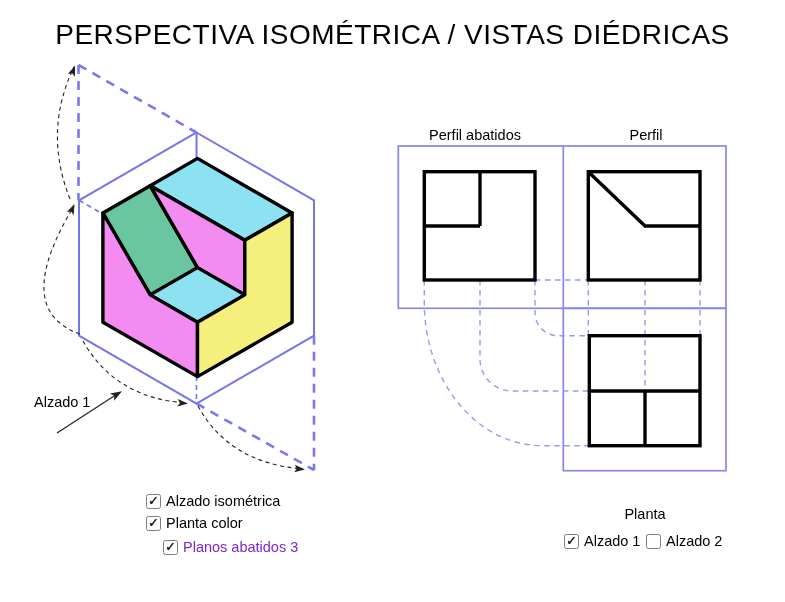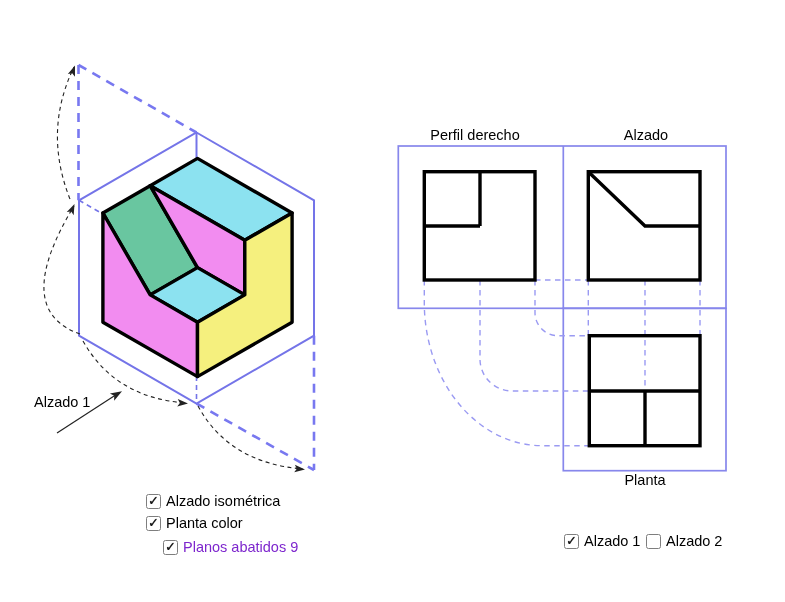--- a/index.html
+++ b/index.html
@@ -26,20 +26,21 @@
     width:13px;height:13px;flex:0 0 13px;border:1.6px solid #7e7e7e;border-radius:2.5px;
     background:#fff;color:#1b1b1b;font-size:12.5px;font-weight:bold;
     line-height:12.5px;text-align:center;display:inline-block;
   }
 </style>
 </head>
 <body>
 
 <div class="stage">
 
+  <div class="title">PERSPECTIVA ISOMÉTRICA / VISTAS DIÉDRICAS</div>
 
   <svg class="scene" width="785" height="602" viewBox="0 0 785 602">
 
     <g fill="none" stroke-width="1.6" stroke-dasharray="5 4" stroke="#7474E8">
       <path d="M79 200.3 L196.5 268"></path>
       <path d="M196.5 268 L196.5 403.5"></path>
     </g>
 
     <g fill="none" stroke-width="2" stroke="#7474E8">
       <path d="M196.5 132.5 L314 200.3 L314 335.7 L196.5 403.5 L79 335.7 L79 200.3 Z"></path>
@@ -103,38 +104,38 @@
 
       <rect x="588.3" y="171.7" width="111.7" height="108.3"></rect>
       <path d="M588.3 171.7 L645 226 L700 226"></path>
 
       <rect x="589.3" y="335.7" width="110.7" height="110"></rect>
       <path d="M589.3 391 L700 391"></path>
       <path d="M645 391 L645 445.7"></path>
     </g>
   </svg>
 
-  <div class="viewlabel" style="left:475px;top:127px">Perfil derecho</div>
-  <div class="viewlabel" style="left:646px;top:127px">Alzado</div>
-  <div class="viewlabel" style="left:645px;top:472px">Planta</div>
+  <div class="viewlabel" style="left:475px;top:127px">Perfil abatidos</div>
+  <div class="viewlabel" style="left:646px;top:127px">Perfil</div>
+  <div class="viewlabel" style="left:645px;top:506px">Planta</div>
   <div class="pointer-label" style="left:34px;top:394px">Alzado 1</div>
 
   <div class="cb-row" style="left:146px;top:493px">
     <span class="cb">✓</span>
     <span>Alzado isométrica</span>
   </div>
 
   <div class="cb-row" style="left:146px;top:515px">
     <span class="cb">✓</span>
     <span>Planta color</span>
   </div>
 
   <div class="cb-row" style="left:163px;top:539px">
     <span class="cb">✓</span>
-    <span style="color: rgb(125, 38, 205);">Planos abatidos 9</span>
+    <span style="color: rgb(125, 38, 205);">Planos abatidos 3</span>
   </div>
 
   <div class="cb-row" style="left:564px;top:533px">
     <span class="cb">✓</span>
     <span>Alzado 1</span>
   </div>
 
   <div class="cb-row" style="left:646px;top:533px">
     <span class="cb"></span>
     <span>Alzado 2</span>

